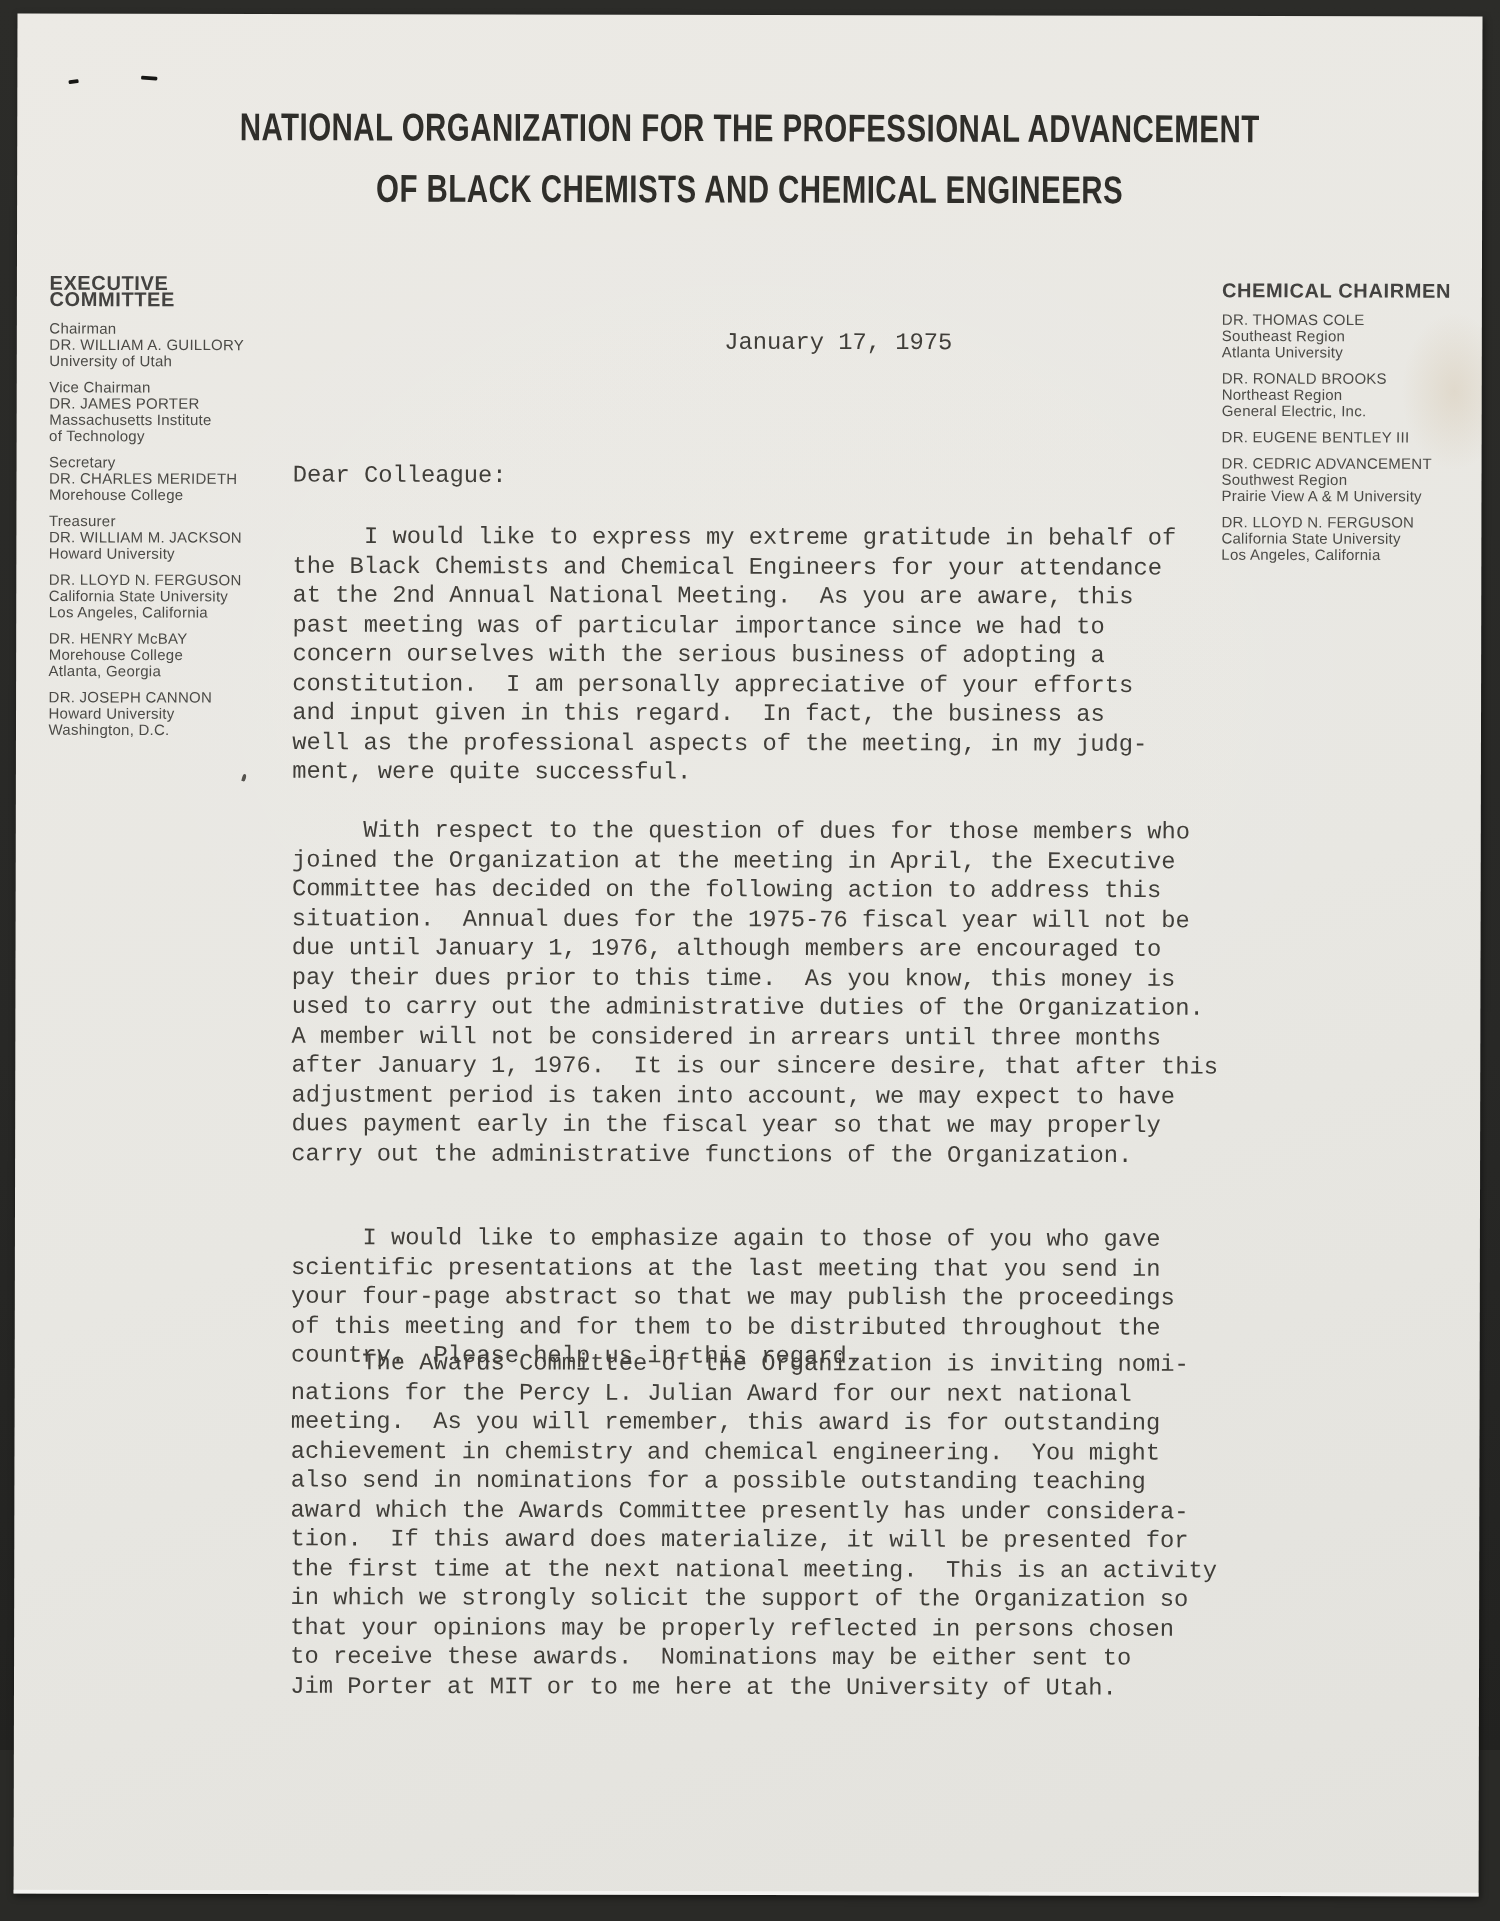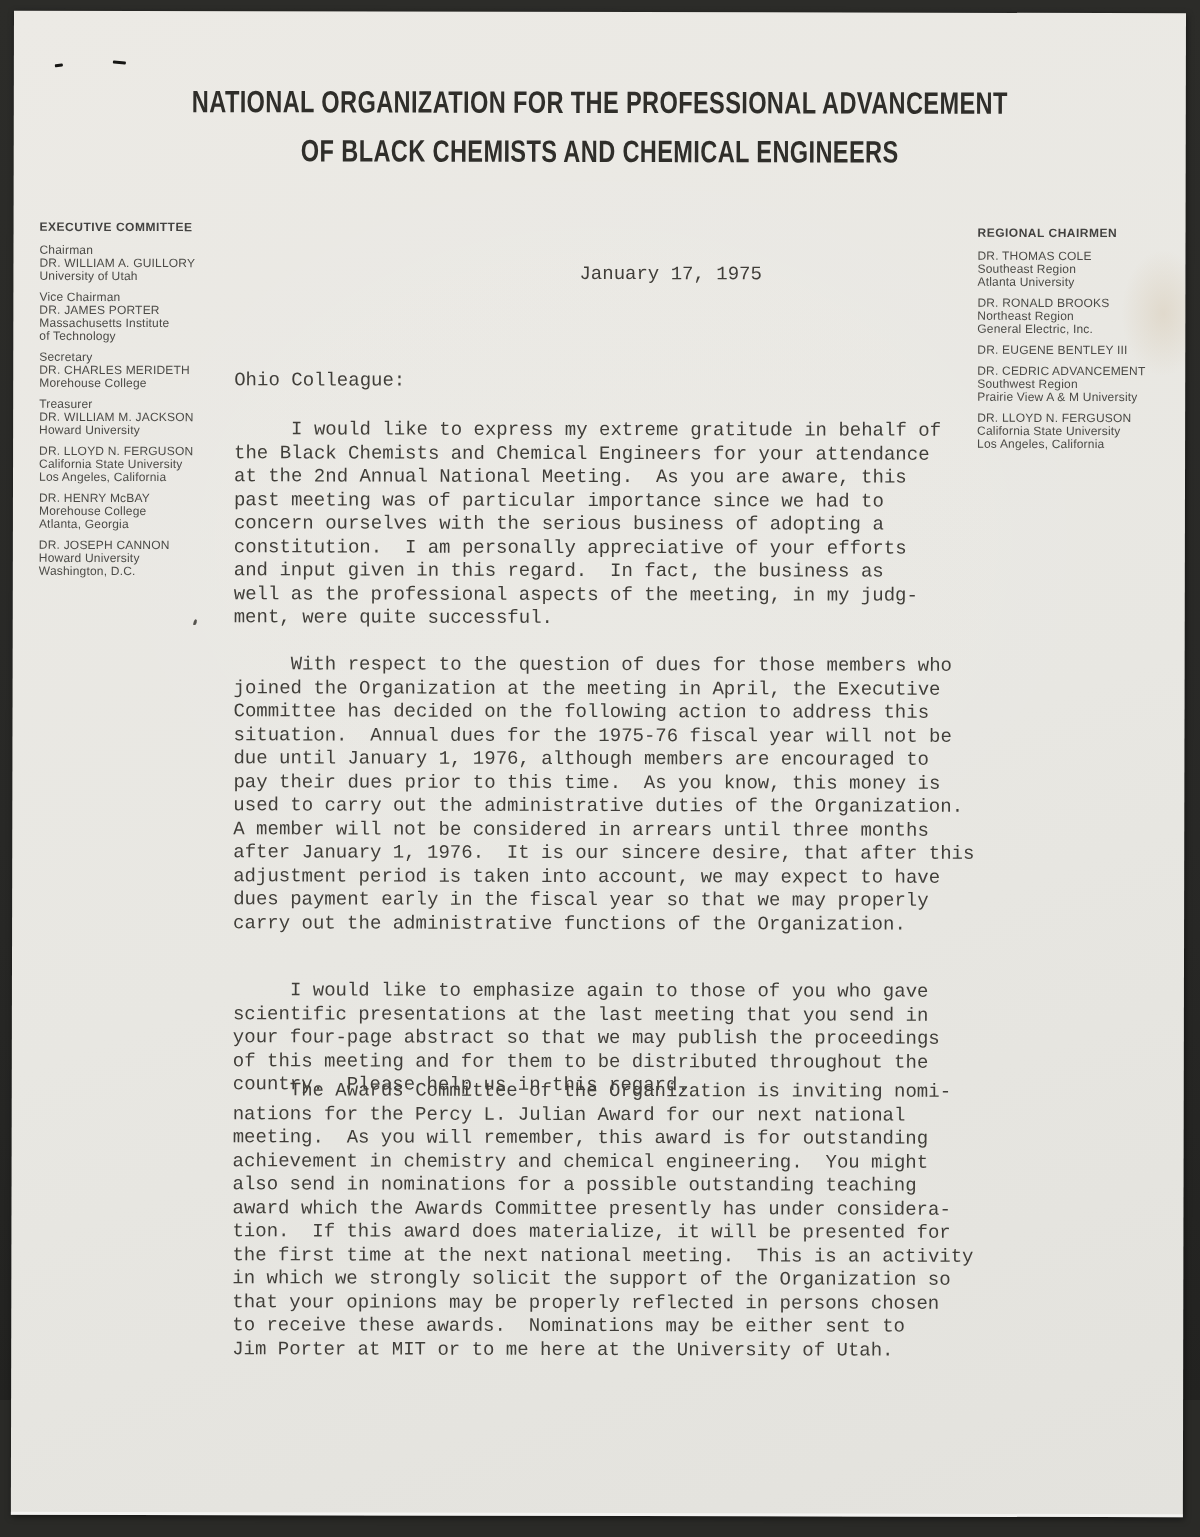--- a/index.html
+++ b/index.html
@@ -56,21 +56,21 @@
     font-family: "Liberation Sans", "DejaVu Sans", sans-serif;
     font-size: 12px;
     line-height: 13px;
     color: #4b4a46;
     letter-spacing: 0.2px;
   }
   .side-exec  { left: 26px;  top: 210px; width: 195px; }
   .side-reg   { left: 964px; top: 214px; width: 205px; }
   .side-heading {
     font-weight: 700;
-    font-size: 12px;
+    font-size: 16px;
     letter-spacing: 0.5px;
     color: #434240;
     margin-bottom: 10px;
   }
   .member { margin-bottom: 8px; }
   .member div { white-space: pre-line; }
   
   .tw {
     position: absolute;
     font-family: "Liberation Mono", "DejaVu Sans Mono", monospace;
@@ -160,21 +160,21 @@
       </div>
       <div class="member">
         <div></div>
         <div>DR. JOSEPH CANNON</div>
         <div>Howard University
 Washington, D.C.</div>
       </div>
     </aside>
 
     <aside class="side side-reg">
-      <div class="side-heading">REGIONAL CHAIRMEN</div>
+      <div class="side-heading">CHEMICAL CHAIRMEN</div>
       <div class="member">
         <div>DR. THOMAS COLE</div>
         <div>Southeast Region
 Atlanta University</div>
       </div>
       <div class="member">
         <div>DR. RONALD BROOKS</div>
         <div>Northeast Region
 General Electric, Inc.</div>
       </div>
@@ -188,21 +188,21 @@
       </div>
       <div class="member">
         <div>DR. LLOYD N. FERGUSON</div>
         <div>California State University
 Los Angeles, California</div>
       </div>
     </aside>
 
     <main>
       <div class="tw date">January 17, 1975</div>
-      <div class="tw salutation">Ohio Colleague:</div>
+      <div class="tw salutation">Dear Colleague:</div>
       <div class="tw p0">     I would like to express my extreme gratitude in behalf of
 the Black Chemists and Chemical Engineers for your attendance
 at the 2nd Annual National Meeting.  As you are aware, this
 past meeting was of particular importance since we had to
 concern ourselves with the serious business of adopting a
 constitution.  I am personally appreciative of your efforts
 and input given in this regard.  In fact, the business as
 well as the professional aspects of the meeting, in my judg-
 ment, were quite successful.</div>
       <div class="tw p1">     With respect to the question of dues for those members who

